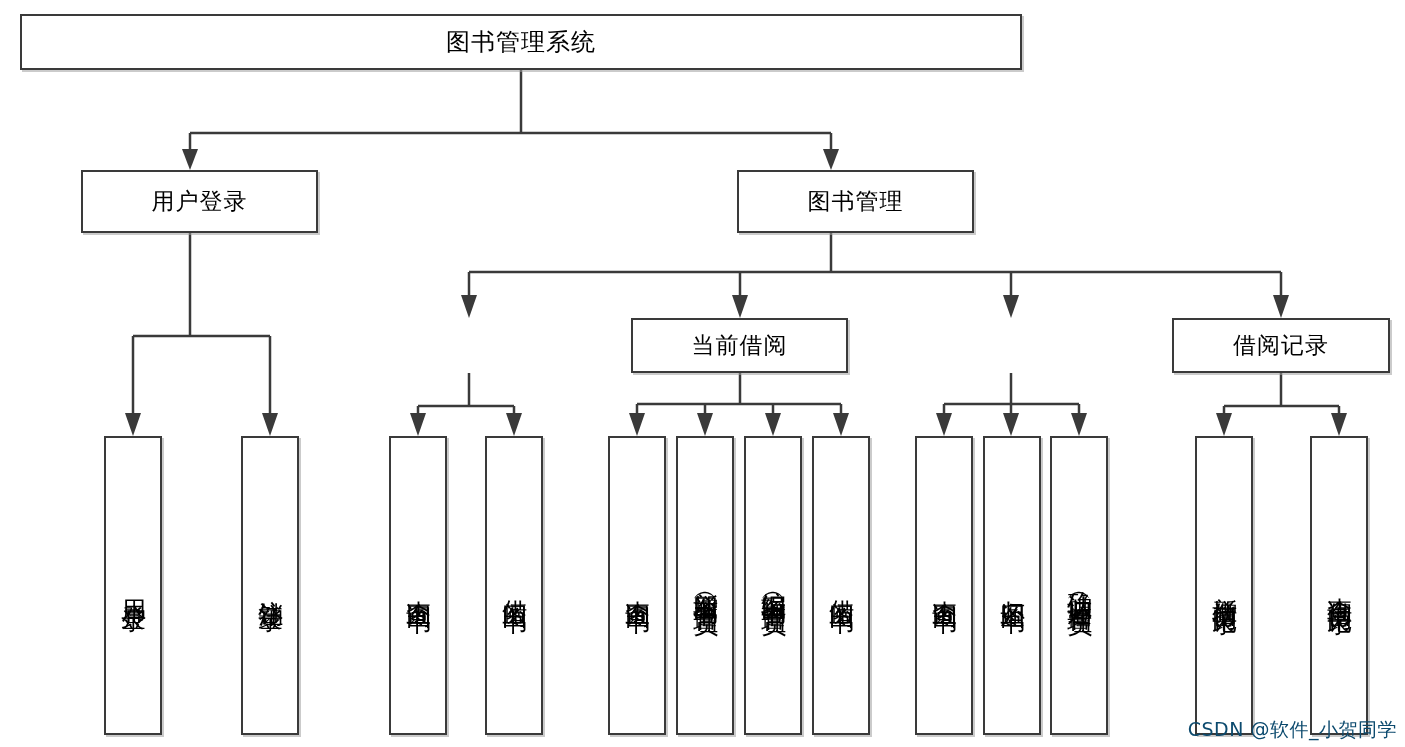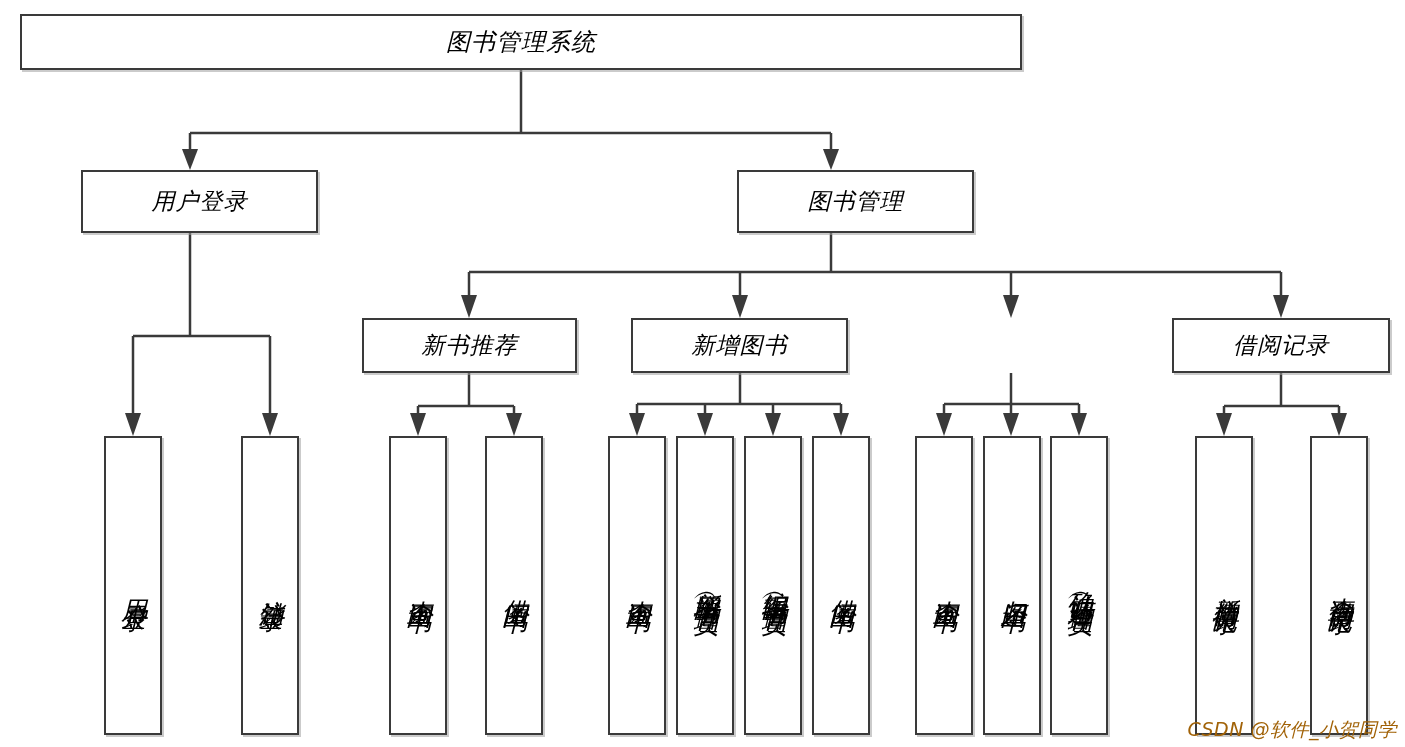--- a/index.html
+++ b/index.html
@@ -3,21 +3,21 @@
 <meta charset="utf-8">
 <style>
   html,body{margin:0;padding:0;}
   body{
     width:1405px;height:747px;
     background:#ffffff;
     font-family:"DejaVu Sans","Liberation Sans",sans-serif;
     overflow:hidden;
     position:relative;
   }
-  #diagram{position:absolute;left:0;top:0;width:1405px;height:747px;font-style:italic;}
+  #diagram{position:absolute;left:0;top:0;width:1405px;height:747px;}
 
   .node{
     position:absolute;
     box-sizing:border-box;
     background:#ffffff;
     border:2.5px solid #3a3a3a;
     box-shadow:2px 2px 0 rgba(160,160,160,.55);
     display:flex;
     align-items:center;
     justify-content:center;
@@ -47,21 +47,21 @@
     letter-spacing:3px;
     white-space:normal;
     max-height:100%;
   }
 
   .watermark{
     position:absolute;
     right:8px;
     bottom:4px;
     font-size:19px;
-    color:#a16207;
+    color:#0c4a6e;
     white-space:nowrap;
     letter-spacing:.5px;
     pointer-events:none;
   }
   svg.links{position:absolute;left:0;top:0;width:1405px;height:747px;}
   svg.links line, svg.links path{stroke:#3a3a3a;stroke-width:2.5;fill:none;}
   svg.links polygon{fill:#3a3a3a;}
 </style>
 </head>
 <body>
@@ -134,25 +134,22 @@
     <span class="lbl">图书管理系统</span>
   </div>
 
   <div class="node horiz" style="left:81px;top:170px;width:237px;height:63px;">
     <span class="lbl">用户登录</span>
   </div>
   <div class="node horiz" style="left:712px;top:170px;width:237px;height:63px;margin-left:25px;">
     <span class="lbl">图书管理</span>
   </div>
 
-  <div class="node horiz" style="left:362px;top:318px;width:215px;height:55px;">
-    <span class="lbl">新书推荐</span>
-  </div>
   <div class="node horiz" style="left:631px;top:318px;width:217px;height:55px;">
-    <span class="lbl">新增图书</span>
+    <span class="lbl">当前借阅</span>
   </div>
   <div class="node horiz" style="left:1172px;top:318px;width:218px;height:55px;">
     <span class="lbl">借阅记录</span>
   </div>
 
   <div class="node vert" style="left:104px;top:436px;width:58px;height:299px;">
     <span class="lbl">用户登录</span>
   </div>
   <div class="node vert" style="left:241px;top:436px;width:58px;height:299px;">
     <span class="lbl">注销登录</span>

